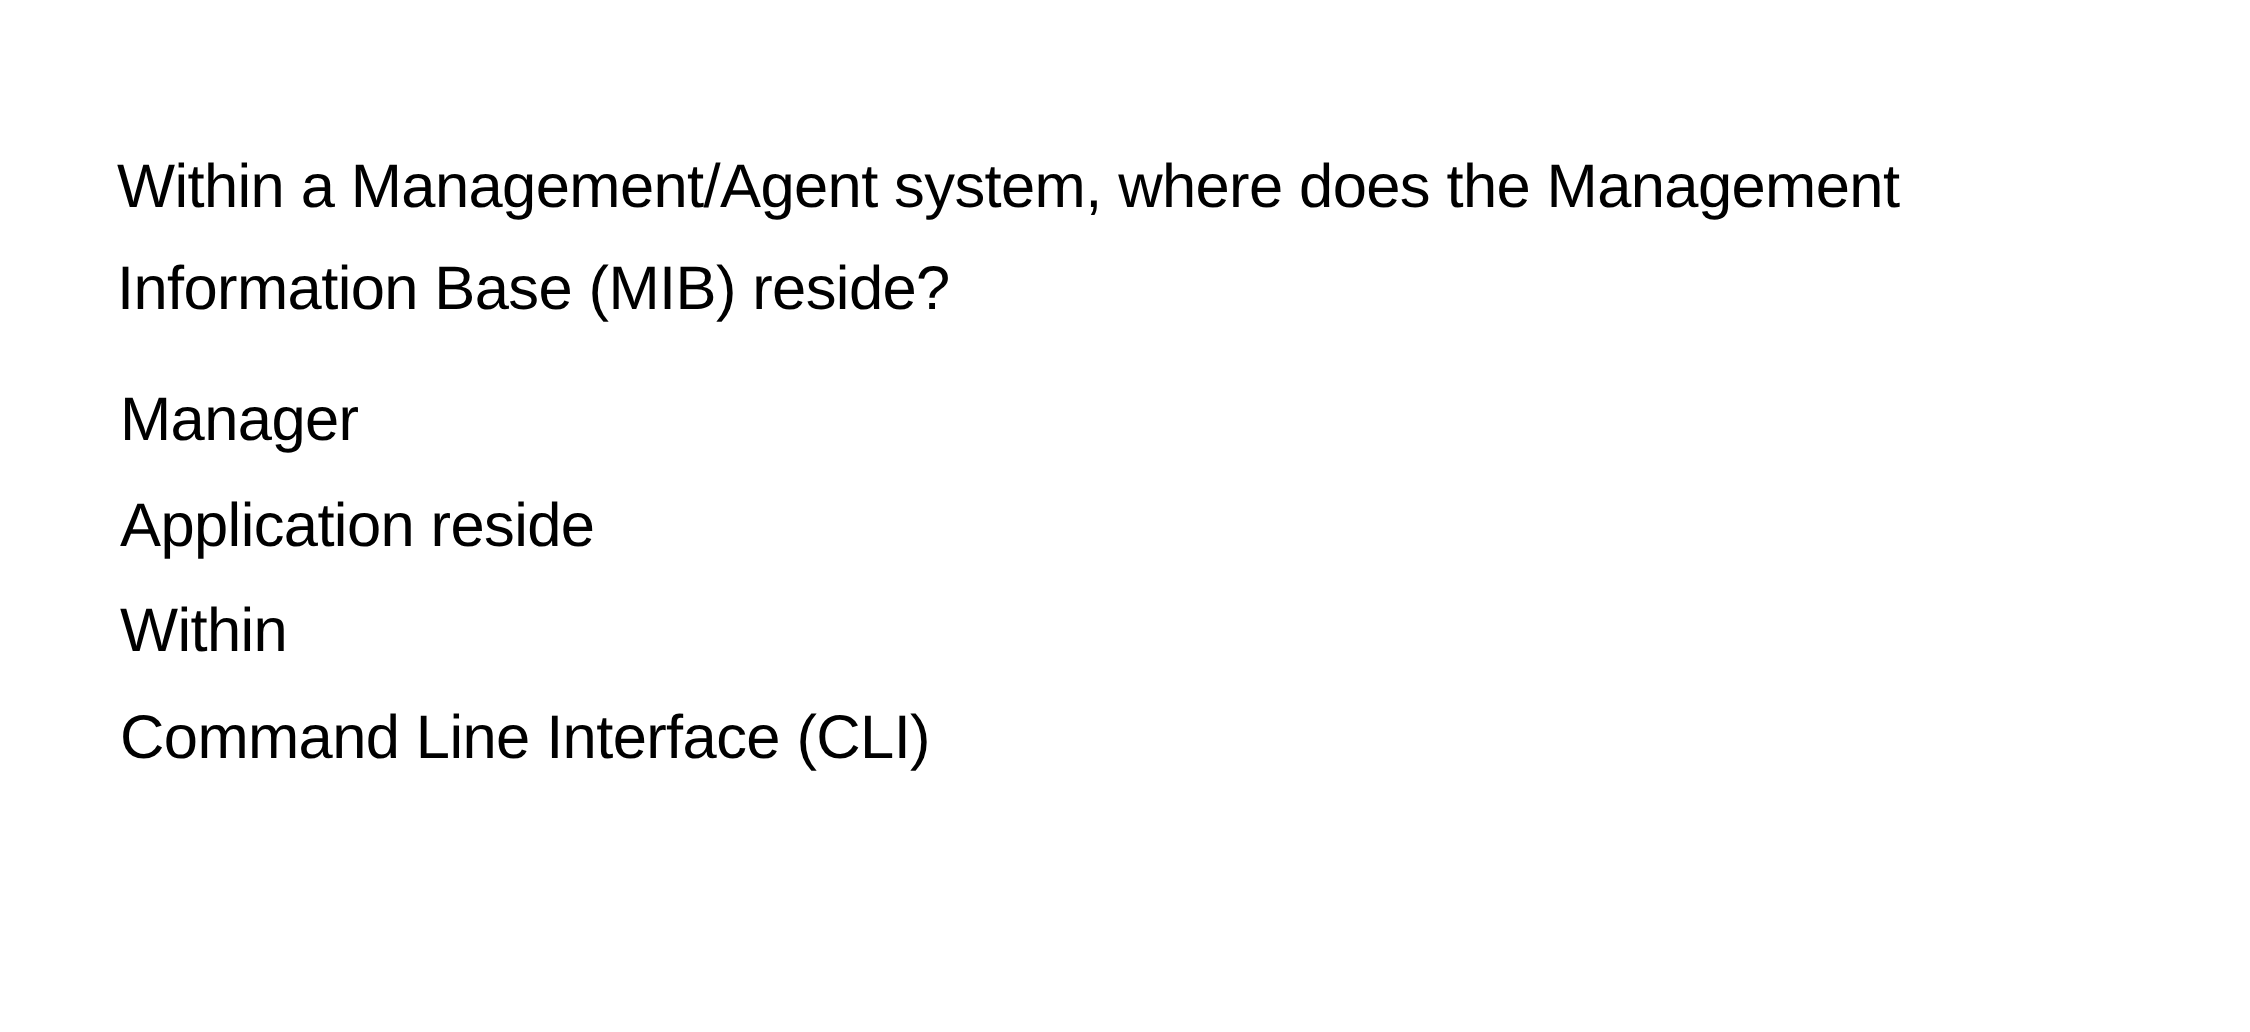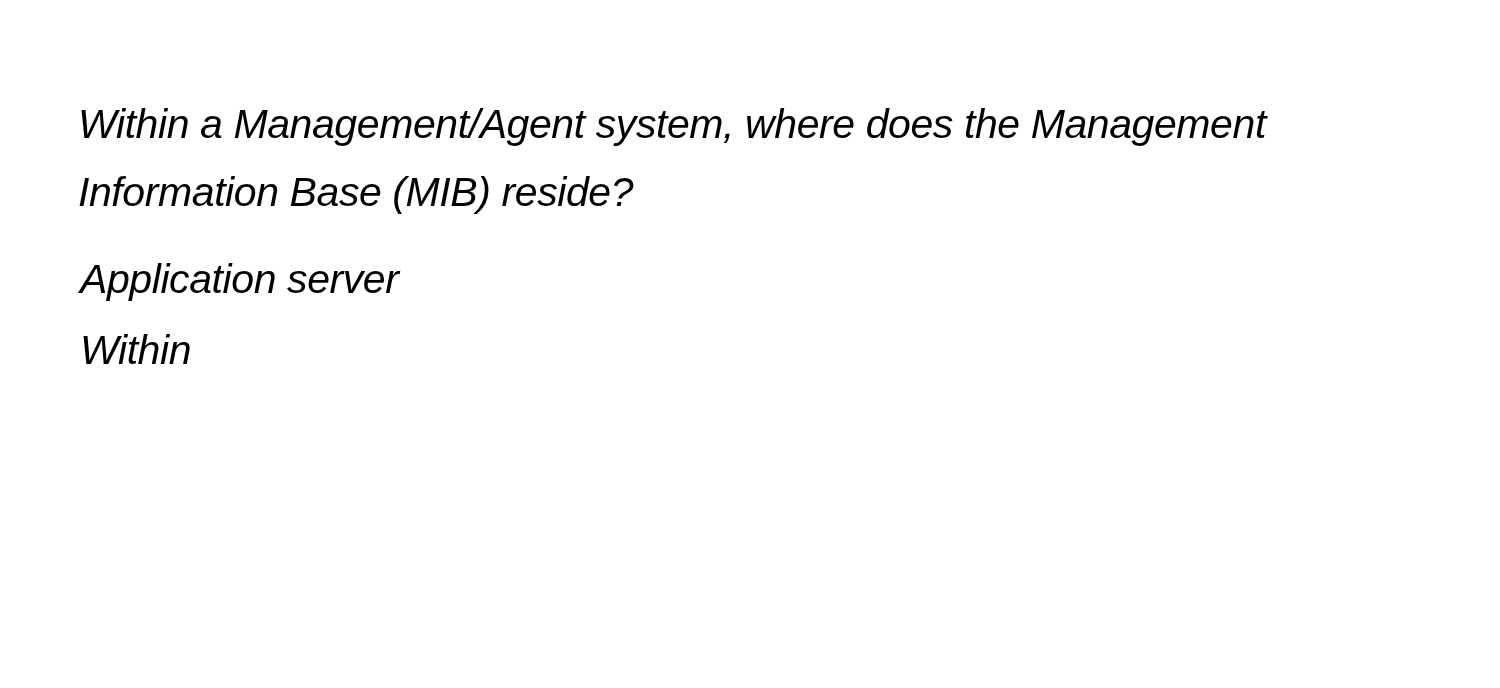--- a/index.html
+++ b/index.html
@@ -1,19 +1,18 @@
 <!DOCTYPE html>
 <html><head>
   <meta charset="utf-8">
   <style>
     * {
       margin: 2px;
       padding: 0;
       box-sizing: border-box;
-      font-style: italic;
     }
     body {
       width: 1500px;
       height: 688px;
       background: #ffffff;
       font-family: -apple-system, BlinkMacSystemFont, "Segoe UI", Helvetica, Arial, sans-serif;
       padding: 85px 72px;
       color: #000000;
     }
     .question {
@@ -30,15 +29,17 @@
       font-size: 41px;
       line-height: 1.62;
       letter-spacing: -0.01em;
     }
   </style>
 </head>
 <body>
 
 <div class="question">Within a Management/Agent system, where does the Management Information Base (MIB) reside?</div>
 <div class="options">
-  <div class="option">Application server</div>
+  <div class="option">Manager</div>
+  <div class="option">Application reside</div>
   <div class="option">Within</div>
+  <div class="option">Command Line Interface (CLI)</div>
 </div>
 
 </body></html>

